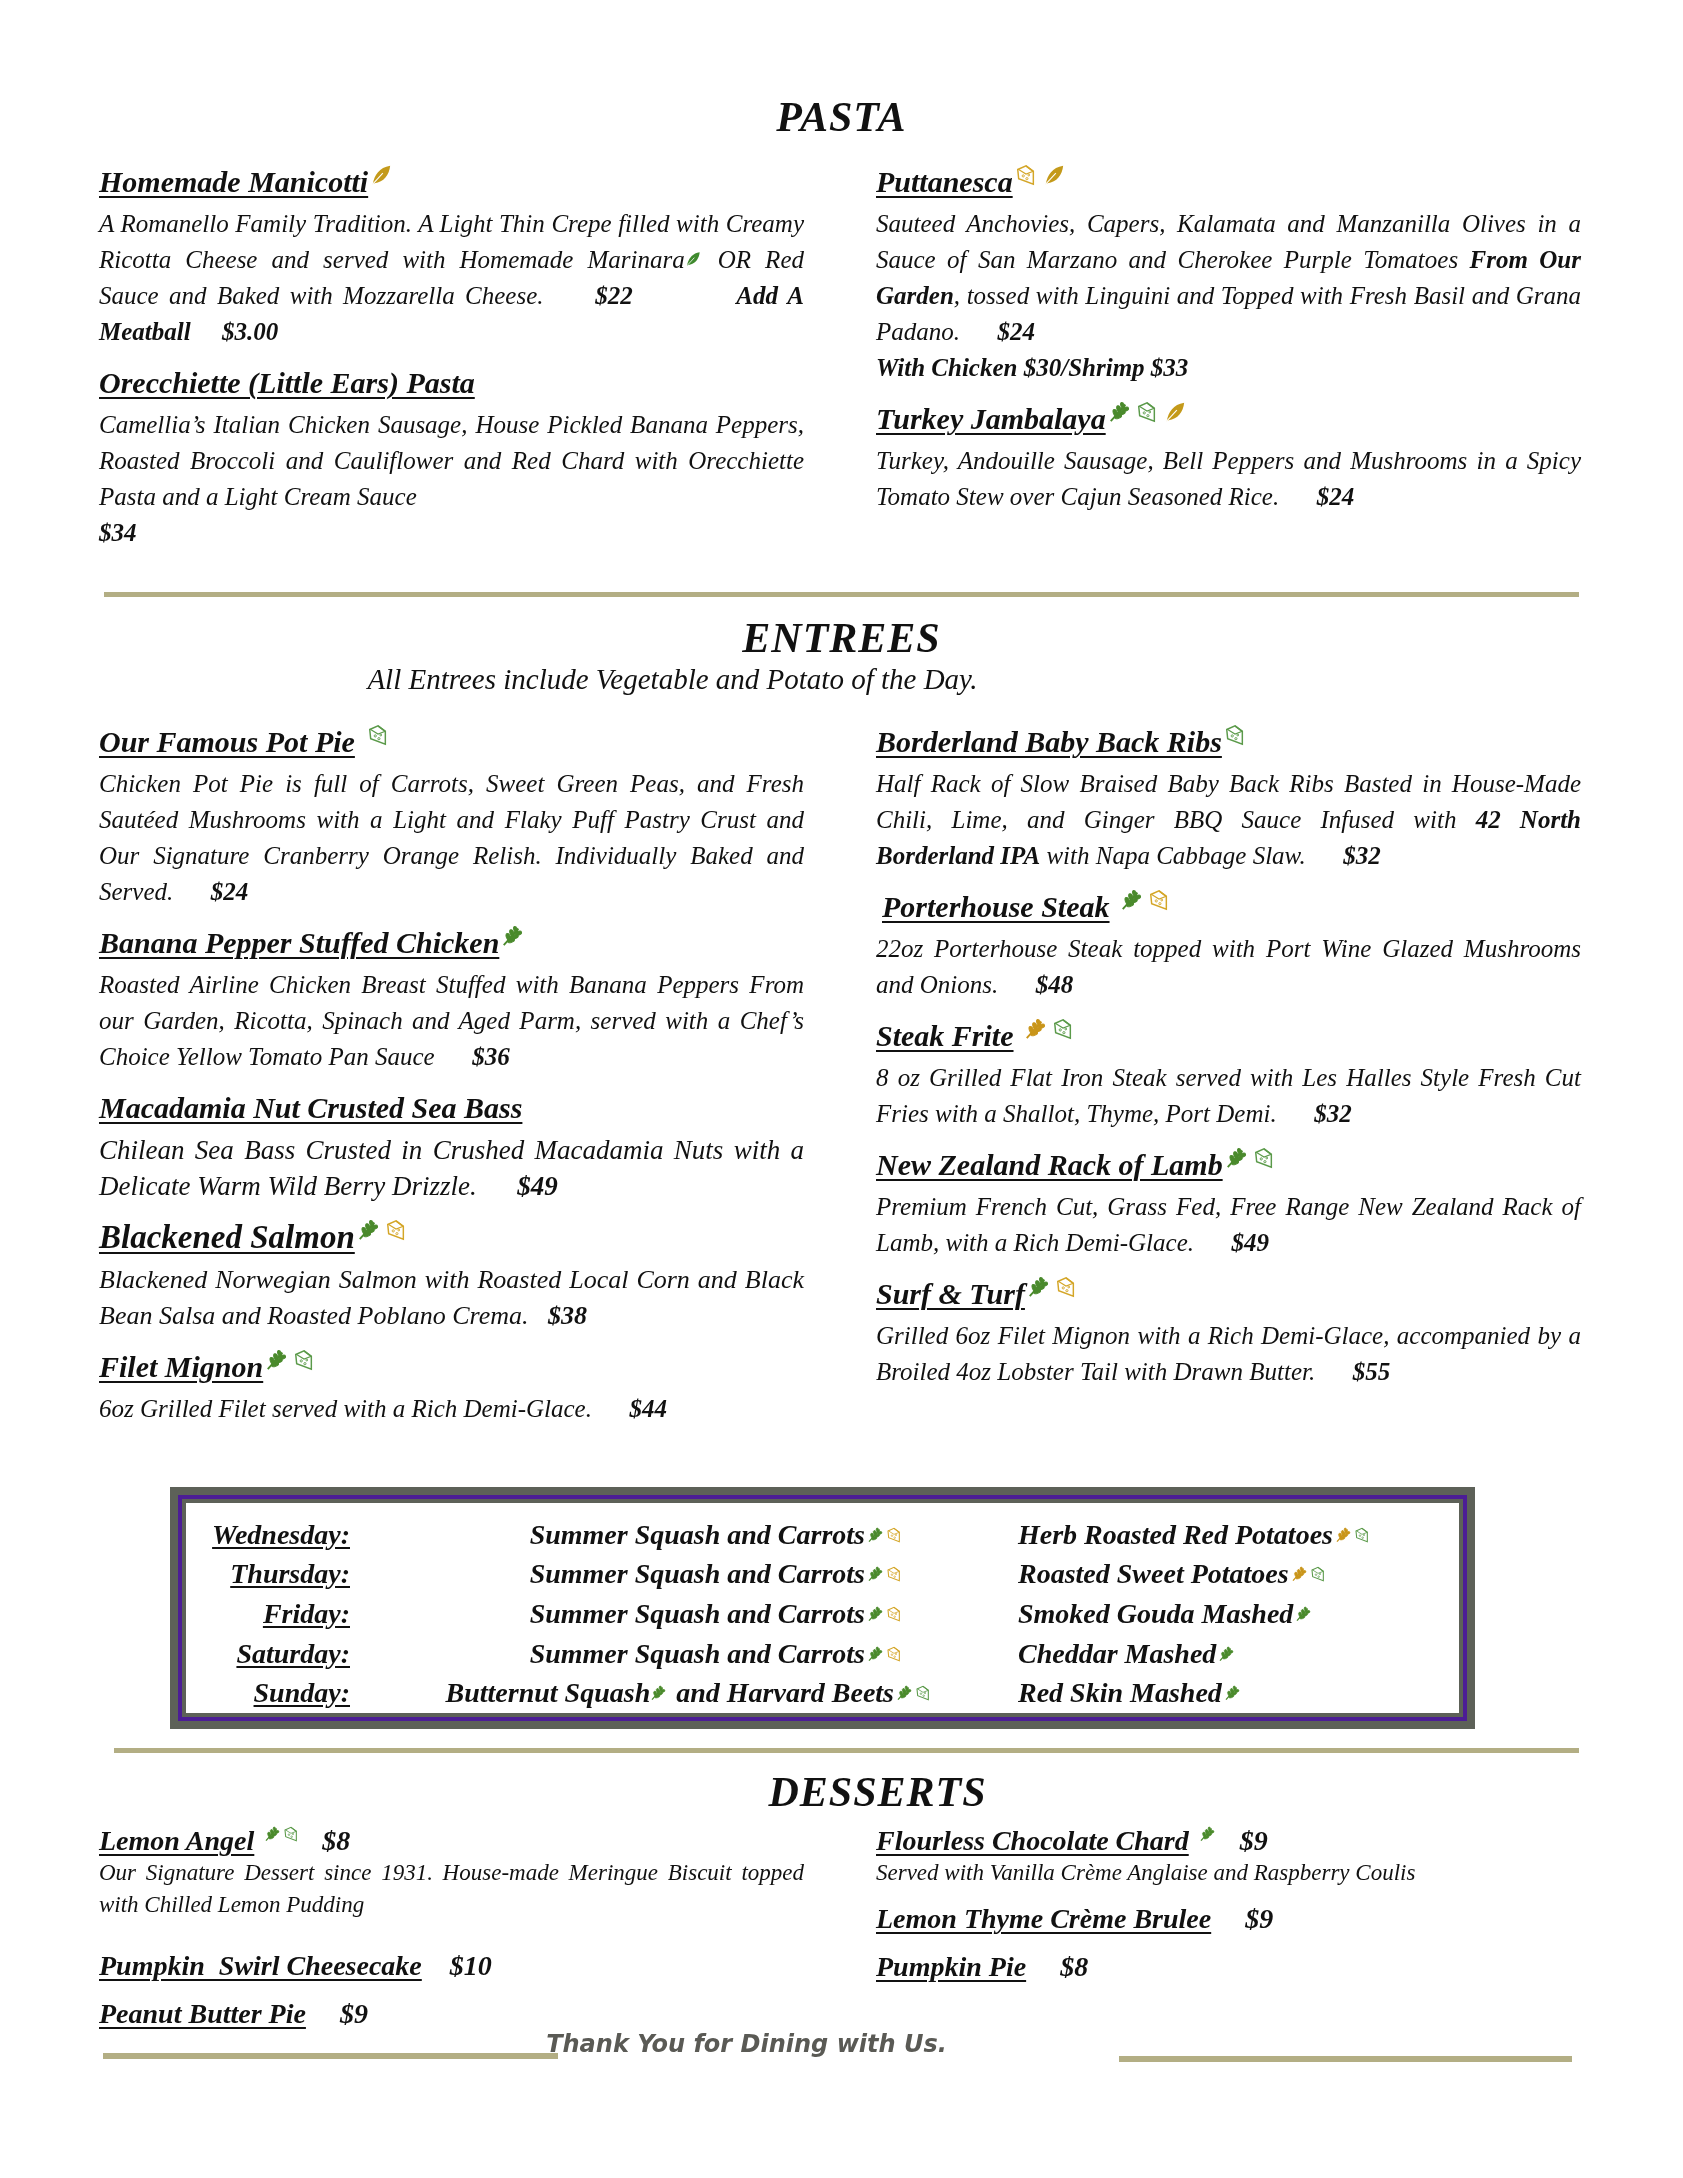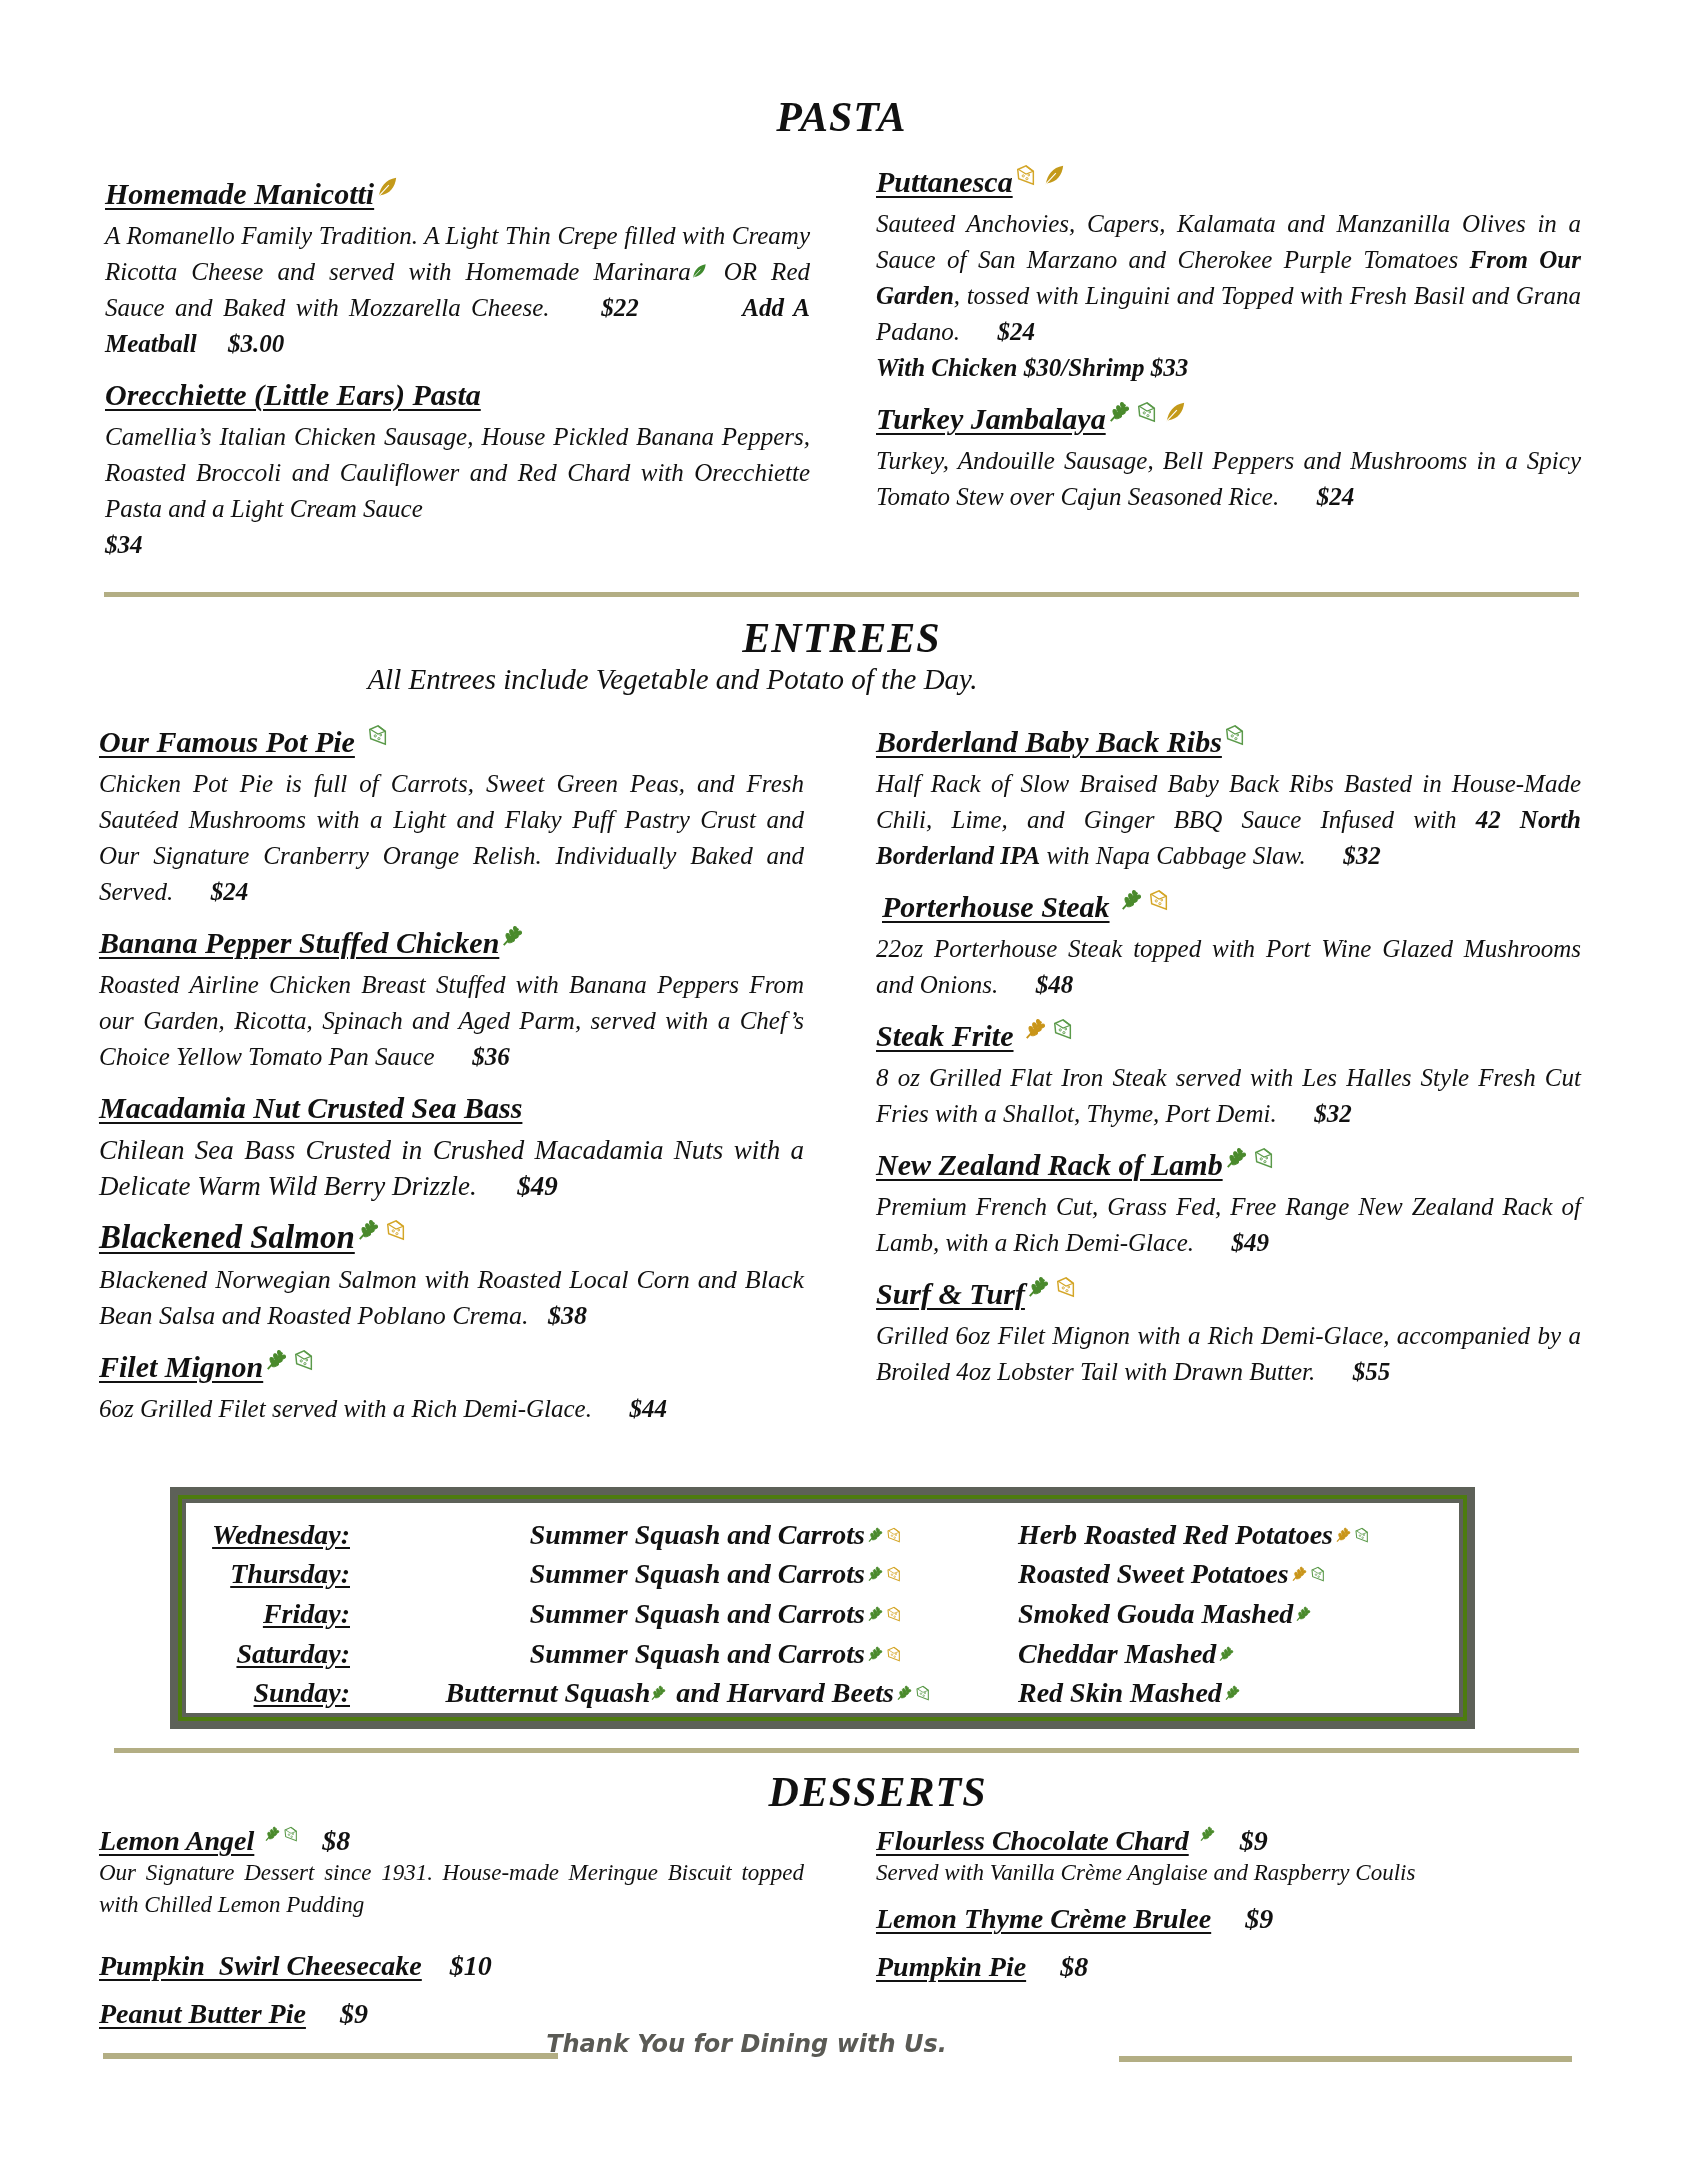--- a/index.html
+++ b/index.html
@@ -12,21 +12,21 @@
   .name{font-style:italic;font-weight:bold;font-size:30px;text-decoration:underline;text-underline-offset:4px;text-decoration-thickness:2px;line-height:38px;}
   .name-wrap{line-height:38px;}
   .desc{font-style:italic;font-size:25px;line-height:36px;text-align:justify;}
   .price{font-weight:bold;font-style:italic;}
   .bold{font-weight:bold;}
   .icons{display:inline-block;vertical-align:top;margin-left:2px;}
   .ic{display:inline-block;width:22px;height:24px;vertical-align:top;margin-right:6px;}
   .ic svg{width:100%;height:100%;}
   .ic-sm{width:16px;height:18px;margin-right:3px;}
   .box{position:absolute;left:170px;top:1487px;width:1305px;height:242px;background:#5d6158;}
-  .box-inner1{position:absolute;left:8px;top:8px;right:8px;bottom:8px;background:#4d7c0f;padding-left:14px;}
+  .box-inner1{position:absolute;left:8px;top:8px;right:8px;bottom:8px;background:#4c1d95;padding-left:14px;}
   .box-inner2{position:absolute;left:4px;top:4px;right:4px;bottom:4px;background:#5d6158;}
   .box-inner3{position:absolute;left:4px;top:4px;right:4px;bottom:4px;background:#fff;}
   .sched-row{position:absolute;left:0;width:100%;height:40px;font-style:italic;font-weight:bold;font-size:28px;line-height:40px;}
   .day{position:absolute;right:1109px;text-decoration:underline;text-underline-offset:3px;white-space:nowrap;}
   .veg{position:absolute;right:554px;white-space:nowrap;}
   .pot{position:absolute;left:832px;white-space:nowrap;}
   .dessert-name{font-style:italic;font-weight:bold;font-size:28px;text-decoration:underline;text-underline-offset:4px;text-decoration-thickness:2px;}
   .dprice{font-style:italic;font-weight:bold;font-size:28px;margin-left:34px;}
   .ddesc{font-style:italic;font-size:23px;line-height:32px;text-align:justify;}
   .thanks{position:absolute;left:0;width:1493px;top:2030px;text-align:center;font-family:"DejaVu Sans","Liberation Sans",sans-serif;font-style:italic;font-weight:bold;font-size:24px;color:#5a5a55;}
@@ -55,21 +55,21 @@
         <path d="M4 6 L12 11 L20 8" fill="none" stroke-width="1.2"></path>
         <circle cx="9" cy="13" r="1.2" fill="none" stroke-width="1"></circle>
         <circle cx="13" cy="16" r="1.2" fill="none" stroke-width="1"></circle>
         <circle cx="15" cy="12" r="1" fill="none" stroke-width="1"></circle>
       </symbol>
   </defs>
 </svg>
 
 <div class="sec-title" style="top:93px;">PASTA</div>
 
-<div class="col" style="left:105px;top:163px;margin-top:12px;">
+<div class="col" style="left:99px;top:163px;">
   <div class="item">
     <div class="name-wrap"><span class="name">Homemade Manicotti</span><span class="icons"><span class="ic"><svg viewBox="0 0 24 24">
               <use href="#sym-leaf" fill="#c49a1a" stroke="none"></use>
             </svg></span></span></div>
     <div class="desc"><span>A Romanello Family Tradition.  A Light Thin Crepe filled with Creamy Ricotta Cheese and served with Homemade Marinara</span><span class="ic ic-sm"><svg viewBox="0 0 24 24">
             <use href="#sym-leaf" fill="#3f8a2e" stroke="none"></use>
           </svg></span><span> OR Red Sauce and Baked with Mozzarella Cheese.</span>&nbsp;&nbsp;&nbsp;&nbsp;&nbsp;<span class="price">$22</span>&nbsp;&nbsp;&nbsp;&nbsp;&nbsp;&nbsp;&nbsp;&nbsp;&nbsp;&nbsp;<span class="price">Add A Meatball</span>&nbsp;&nbsp;&nbsp;&nbsp;&nbsp;<span class="price">$3.00</span></div>
   </div>
   <div class="item">
     <div class="name-wrap"><span class="name">Orecchiette (Little Ears) Pasta</span></div>

